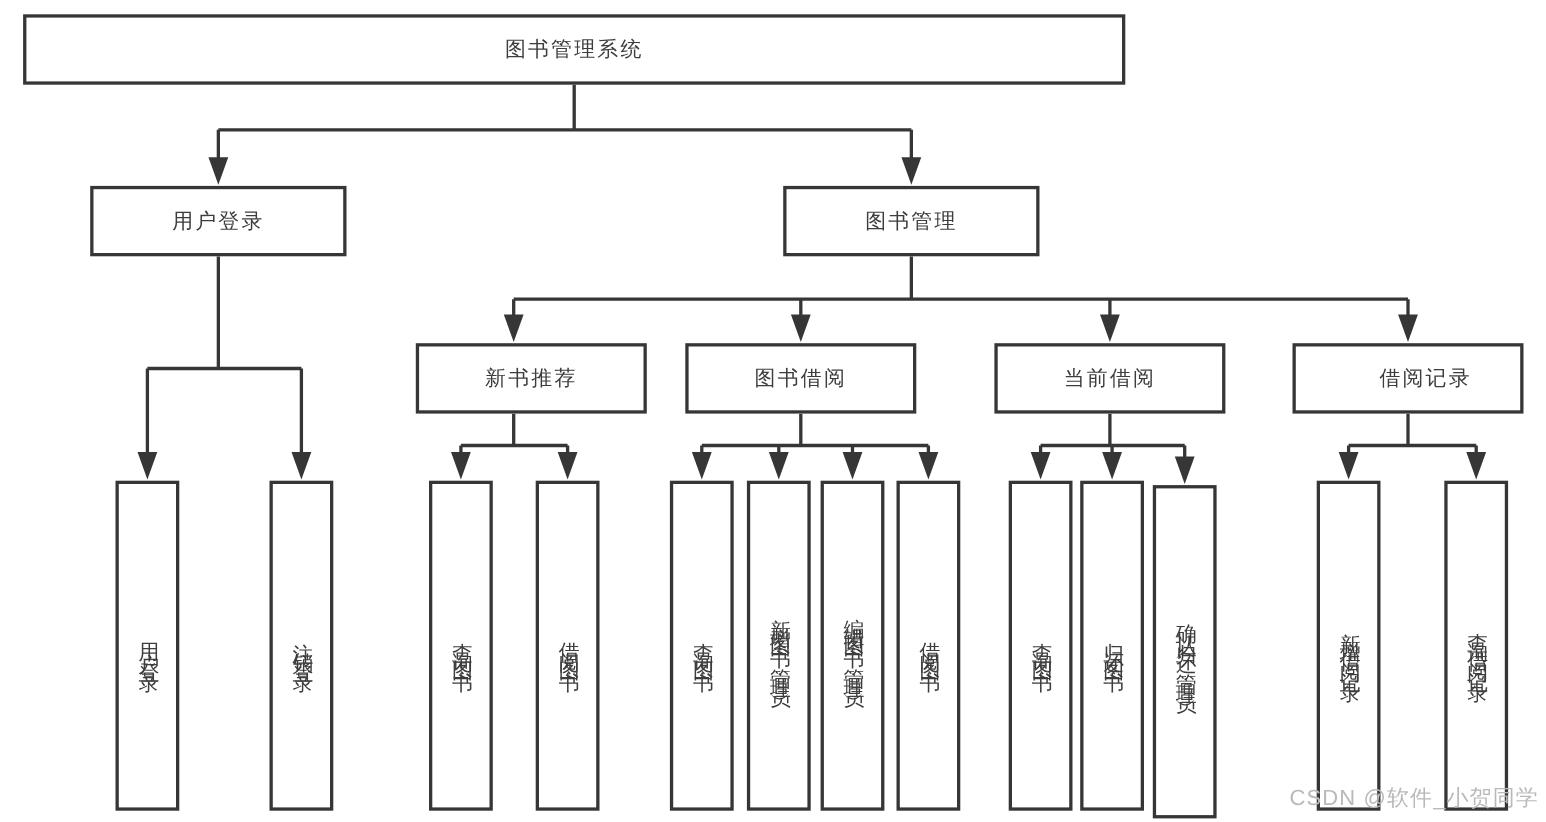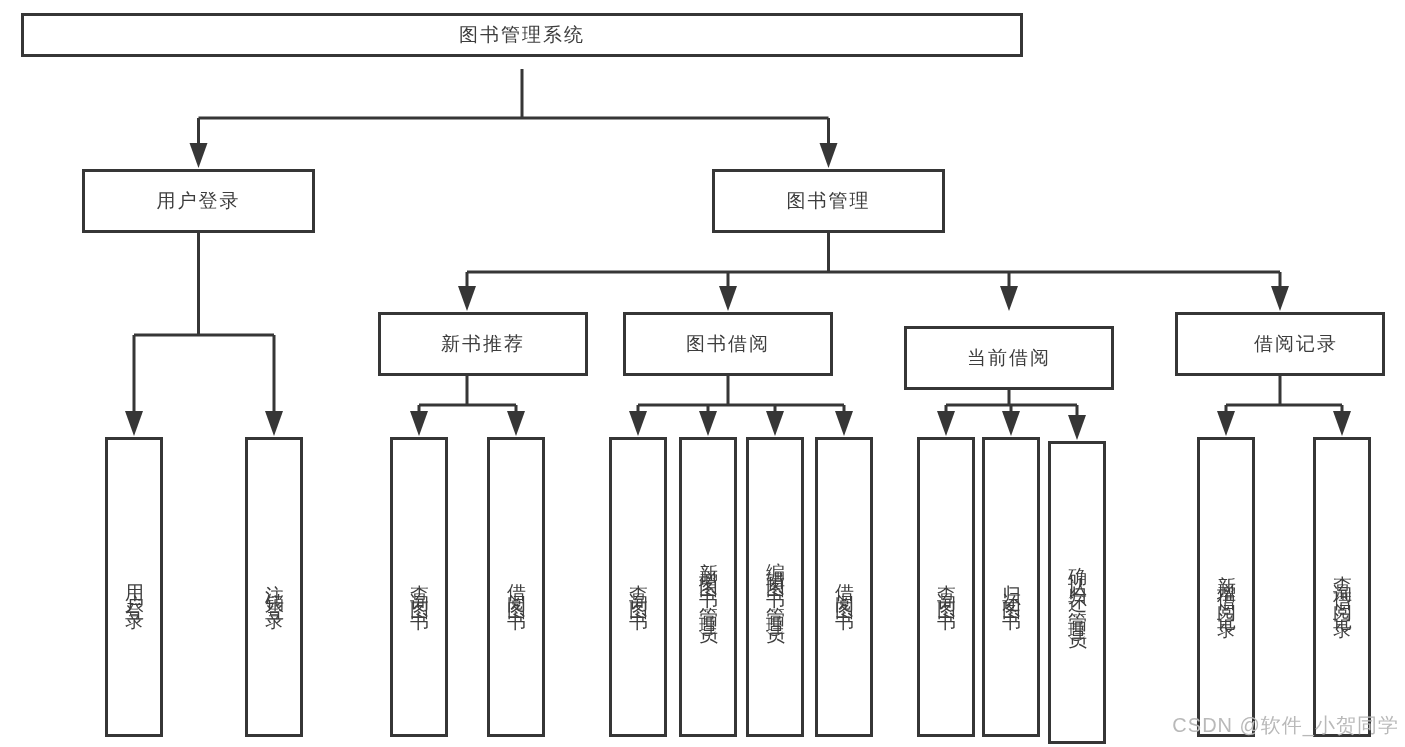--- a/index.html
+++ b/index.html
@@ -6,21 +6,21 @@
   #canvas{
     position:relative;width:1405px;height:747px;background:#ffffff;overflow:hidden;
     font-family:"Liberation Sans","DejaVu Sans",sans-serif;
   }
   #connectors{position:absolute;left:0;top:0;width:1405px;height:747px;}
   .node{
     position:absolute;box-sizing:border-box;background:#ffffff;border:3px solid #363636;
     display:flex;align-items:center;justify-content:center;
     font-size:19px;color:#3d3d3d;letter-spacing:2px;z-index:2;
   }
-  .node-root{left:21px;top:13px;width:1002px;height:44px;}
+  .node-root{left:21px;top:13px;width:1002px;height:64px;}
   .node-l2{width:233px;height:64px;top:169px;}
   .node-l3{width:210px;height:64px;top:312px;}
   .leaf{
     position:absolute;box-sizing:border-box;background:#ffffff;border:3px solid #363636;
     width:58px;height:300px;top:437px;display:flex;align-items:center;justify-content:center;z-index:2;
   }
   .leaf span{
     writing-mode:vertical-rl;font-size:19px;letter-spacing:9px;line-height:1.2;
     color:#3d3d3d;white-space:nowrap;
   }
@@ -85,21 +85,21 @@
   <div class="node node-l2" style="left:712px;">
     <span>图书管理</span>
   </div>
 
   <div class="node node-l3" style="left:378px;">
     <span>新书推荐</span>
   </div>
   <div class="node node-l3" style="left:623px;">
     <span>图书借阅</span>
   </div>
-  <div class="node node-l3" style="left:904px;margin-top:14px;">
+  <div class="node node-l3" style="left:904px;">
     <span>当前借阅</span>
   </div>
   <div class="node node-l3" style="left:1175px;padding-left:32px;">
     <span>借阅记录</span>
   </div>
 
   <div class="leaf" style="left:105px;">
     <span>用户登录</span>
   </div>
   <div class="leaf" style="left:245px;">

